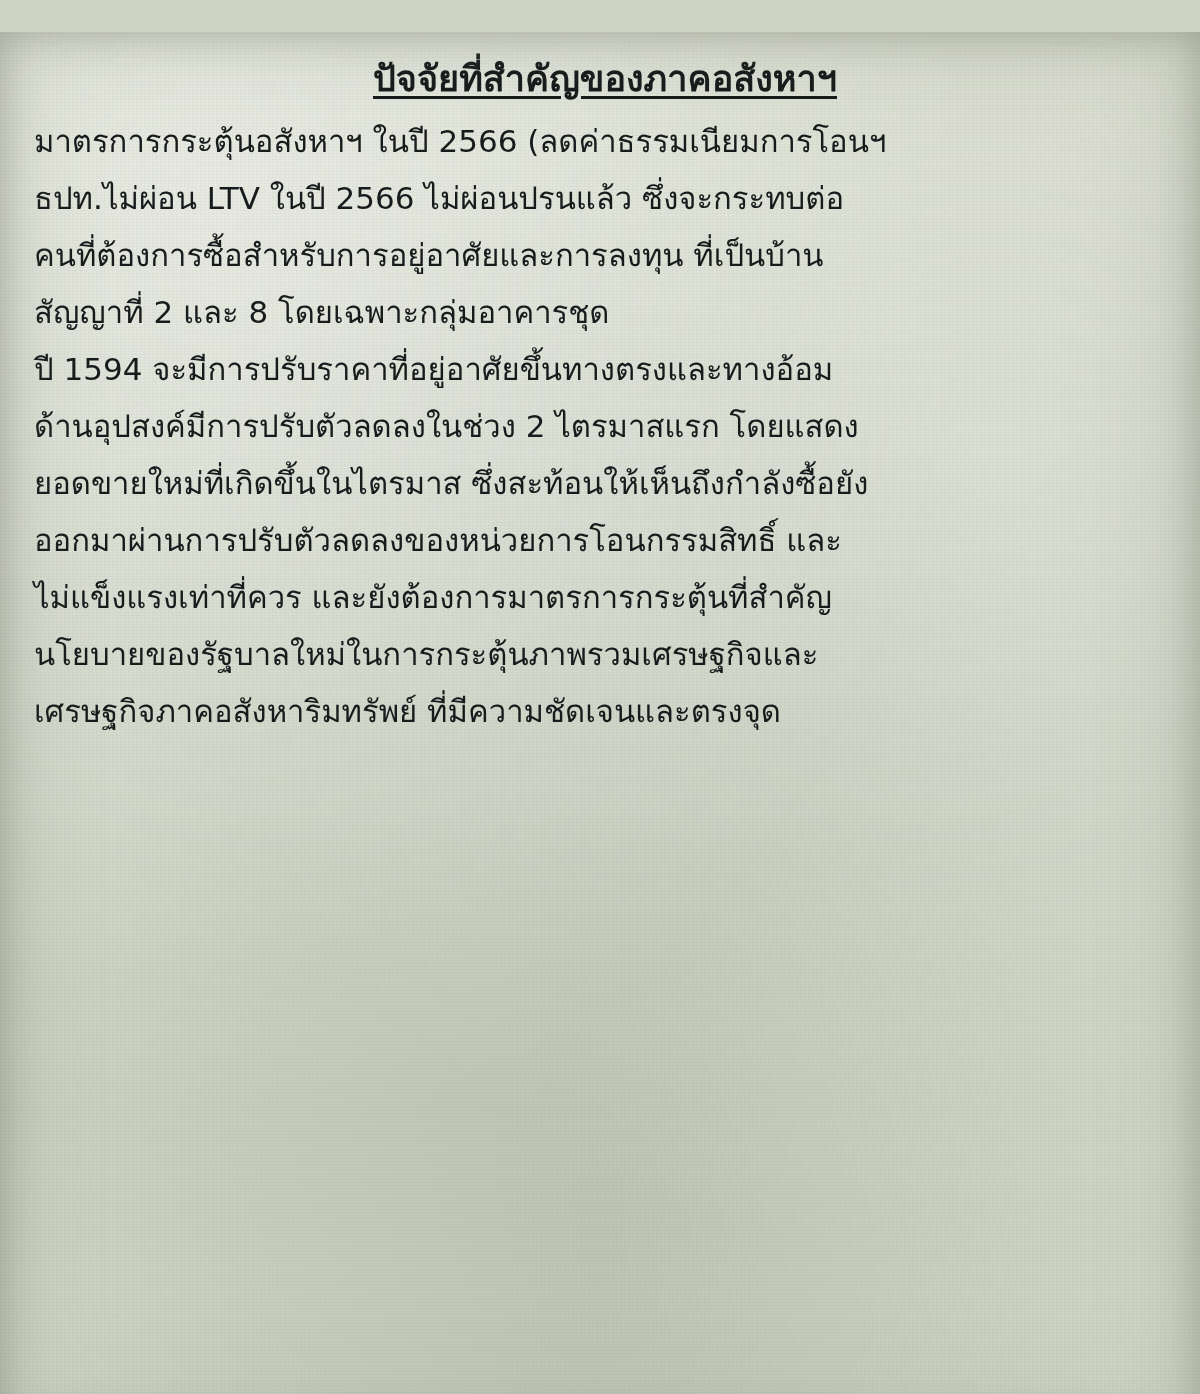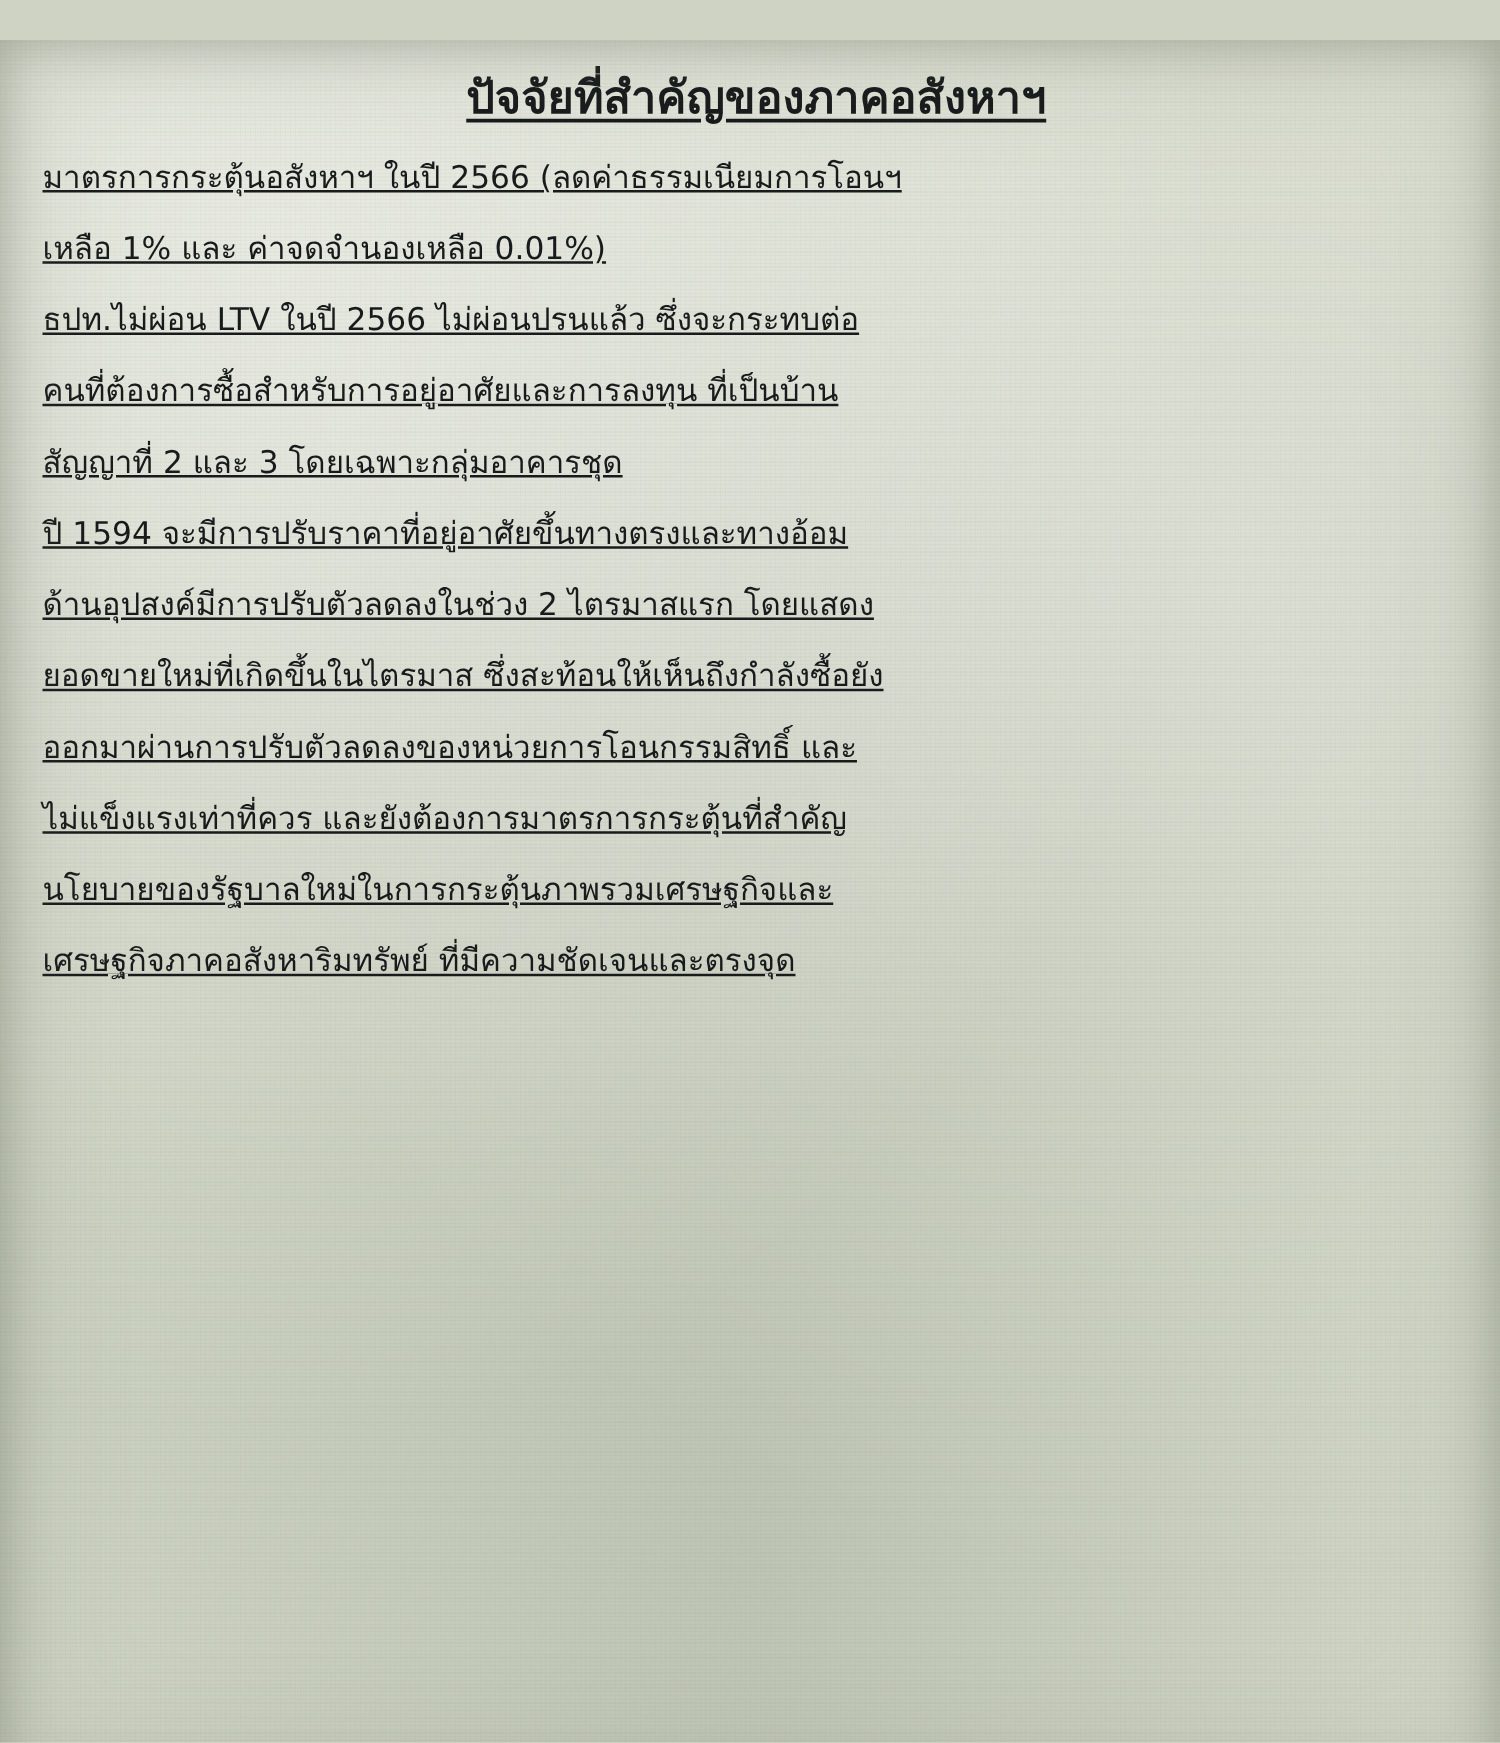--- a/index.html
+++ b/index.html
@@ -52,24 +52,23 @@
     text-decoration: underline;
     text-underline-offset: 5px;
     letter-spacing: 0px;
     margin: 4px 0 14px 0;
     line-height: 1.15;
     position: relative;
   }
   .body-text {
     position: relative;
     color: #181b1c;
-    font-size: 25px;
+    font-size: 31px;
     line-height: 57px;
     letter-spacing: 0px;
-    text-decoration: underline;
   }
   .para {
     margin: 0 0 0 0;
   }
   .para + .para {
     margin-top: 0px;
   }
   .line {
     white-space: nowrap;
   }
@@ -78,27 +77,26 @@
 <body>
 
 <div class="page">
 
   <h1 class="doc-title">ปัจจัยที่สำคัญของภาคอสังหาฯ</h1>
 
   <div class="body-text">
 
     <div class="para">
       <div class="line">มาตรการกระตุ้นอสังหาฯ ในปี 2566 (ลดค่าธรรมเนียมการโอนฯ</div>
-      <div class="line">เหลือ 1% และ ค่าจดจำนองเหลือ 0.01%)</div>
     </div>
 
     <div class="para">
       <div class="line">ธปท.ไม่ผ่อน LTV ในปี 2566 ไม่ผ่อนปรนแล้ว ซึ่งจะกระทบต่อ</div>
       <div class="line">คนที่ต้องการซื้อสำหรับการอยู่อาศัยและการลงทุน ที่เป็นบ้าน</div>
-      <div class="line">สัญญาที่ 2 และ 3 โดยเฉพาะกลุ่มอาคารชุด</div>
+      <div class="line">สัญญาที่ 2 และ 8 โดยเฉพาะกลุ่มอาคารชุด</div>
     </div>
 
 
     <div class="para">
       <div class="line">ปี 1594 จะมีการปรับราคาที่อยู่อาศัยขึ้นทางตรงและทางอ้อม</div>
     </div>
 
     <div class="para">
       <div class="line">ด้านอุปสงค์มีการปรับตัวลดลงในช่วง 2 ไตรมาสแรก โดยแสดง</div>
       <div class="line">ยอดขายใหม่ที่เกิดขึ้นในไตรมาส ซึ่งสะท้อนให้เห็นถึงกำลังซื้อยัง</div>

